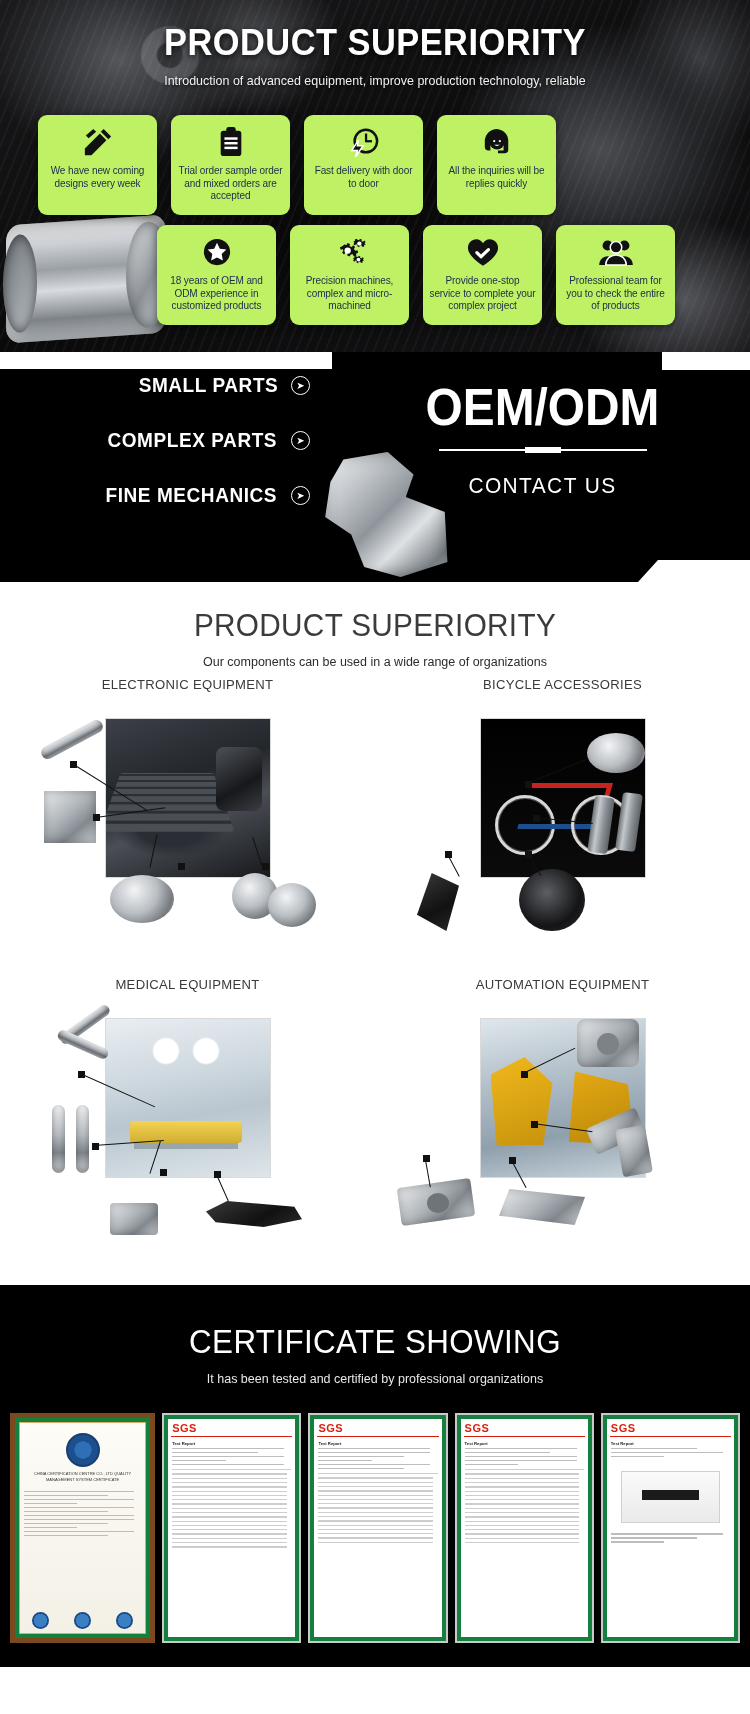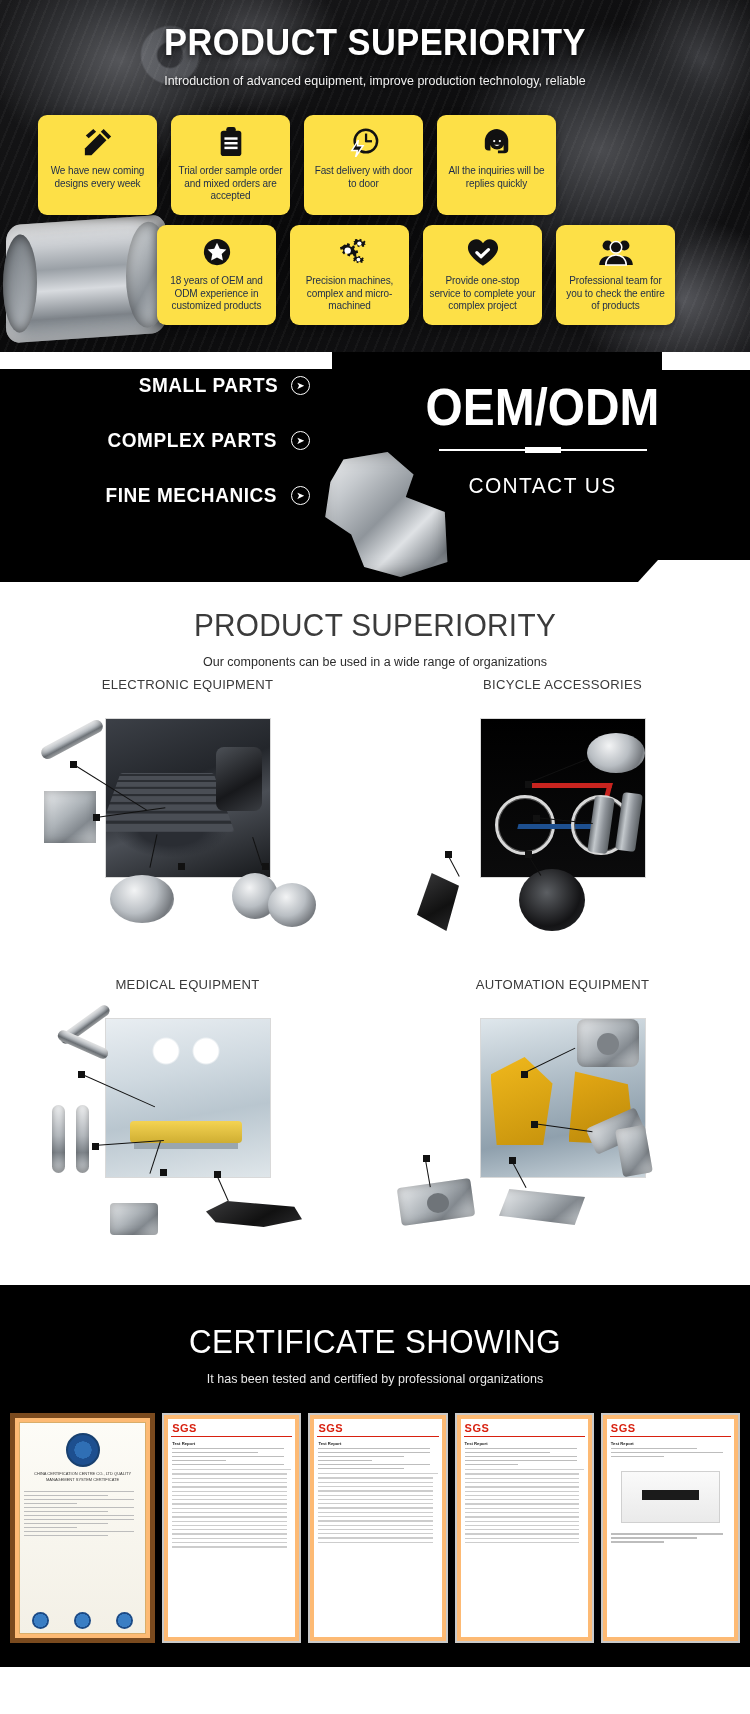--- a/index.html
+++ b/index.html
@@ -73,21 +73,21 @@
     text-shadow:0 1px 4px rgba(0,0,0,.9);
     transform:scaleX(.96);
   }
 
   .cards { position:relative; z-index:3; }
   .card-row { display:flex; gap:14px; }
   .card-row-1 { padding:27px 0 0 38px; }
   .card-row-2 { padding:10px 0 0 157px; }
   .card {
     width:119px; height:100px;
-    background:#fde047; border-radius:9px;
+    background:#bef264; border-radius:9px;
     display:flex; flex-direction:column;
     align-items:center; justify-content:flex-start;
     padding:10px 6px 6px;
     box-shadow:0 2px 8px rgba(0,0,0,.5);
   }
   .card-icon { height:34px; display:flex; align-items:center; justify-content:center; }
   .card-icon svg { display:block; }
   .card-text {
     margin-top:6px; text-align:center;
     font-size:10px; line-height:12.5px;
@@ -298,21 +298,21 @@
     text-shadow:0 2px 8px rgba(0,0,0,.8);
   }
   .cert-sub {
     text-align:center; color:#e9e9e9; font-size:12.5px; margin-top:11px;
   }
   .cert-strip {
     position:absolute; left:10px; right:10px; top:128px;
     display:flex; gap:7px;
   }
   .cert-card {
-    flex:1; height:230px; background:#fdba74;
+    flex:1; height:230px; background:#15803d;
     border:5px solid #7a4a1e;
     padding:4px; position:relative; overflow:hidden;
   }
   .cert-card.plain { border-color:#c9c9c9; border-width:2px; }
   .cert-inner { width:100%; height:100%; position:relative; background:#fff; }
   .sgs-logo {
     font-size:11px; font-weight:700; color:#d8200f;
     letter-spacing:.5px; padding:3px 0 2px 4px;
   }
   .sgs-rule { height:1px; background:#d8200f; margin:0 3px 4px; }

